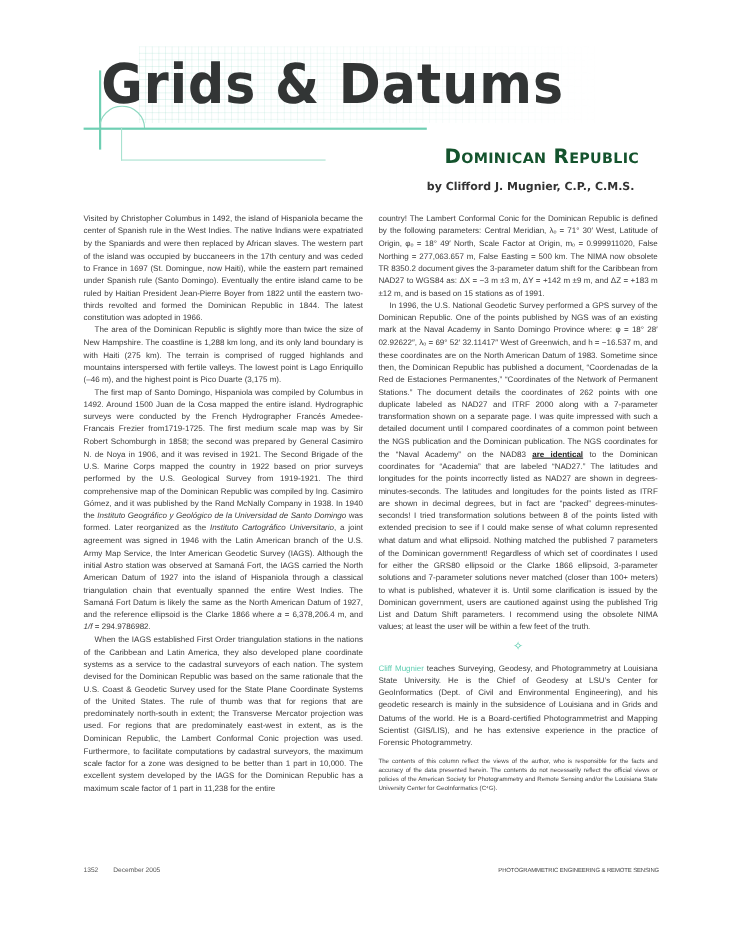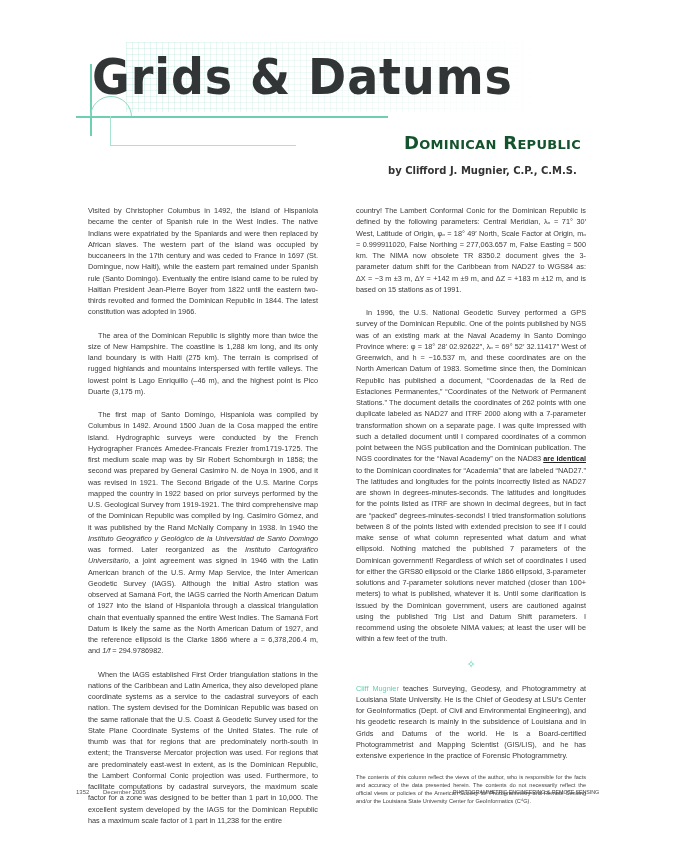--- a/index.html
+++ b/index.html
@@ -37,21 +37,21 @@
     }
     .byline {
       position: absolute; left: 372px; top: 165px;
       font-family: "DejaVu Sans", sans-serif; font-weight: bold;
       font-size: 10px; color: #333; white-space: nowrap; text-align: center;
     }
 
     .col { position: absolute; top: 193px; width: 254px; font-size: 7.3px; line-height: 11.25px; color: #3a3a3a; text-align: justify; font-family: "Liberation Sans", sans-serif; }
     .col-left { left: 76px; }
     .col-right { left: 344px; }
-    .col p { margin: 12px; text-indent: 10px; }
+    .col p { margin: 0; text-indent: 10px; }
     .col p.first { text-indent: 0; }
     .col em { }
     .col strong { font-weight: bold; color: #222; text-decoration: underline; }
 
     .ornament { text-align: center; color: #5ecdb0; font-size: 11px; line-height: 14px; margin: 5px 0 7px 0; }
     .bio { margin: 0; text-indent: 0 !important; }
     .bio-name { color: #5ecdb0; font-weight: normal; }
     .disclaimer { margin-top: 9px !important; font-size: 5.6px; line-height: 8px; text-indent: 0 !important; color: #444; }
 
     .footer-left { position: absolute; left: 76px; top: 789px; font-size: 6px; color: #555; white-space: nowrap; }

